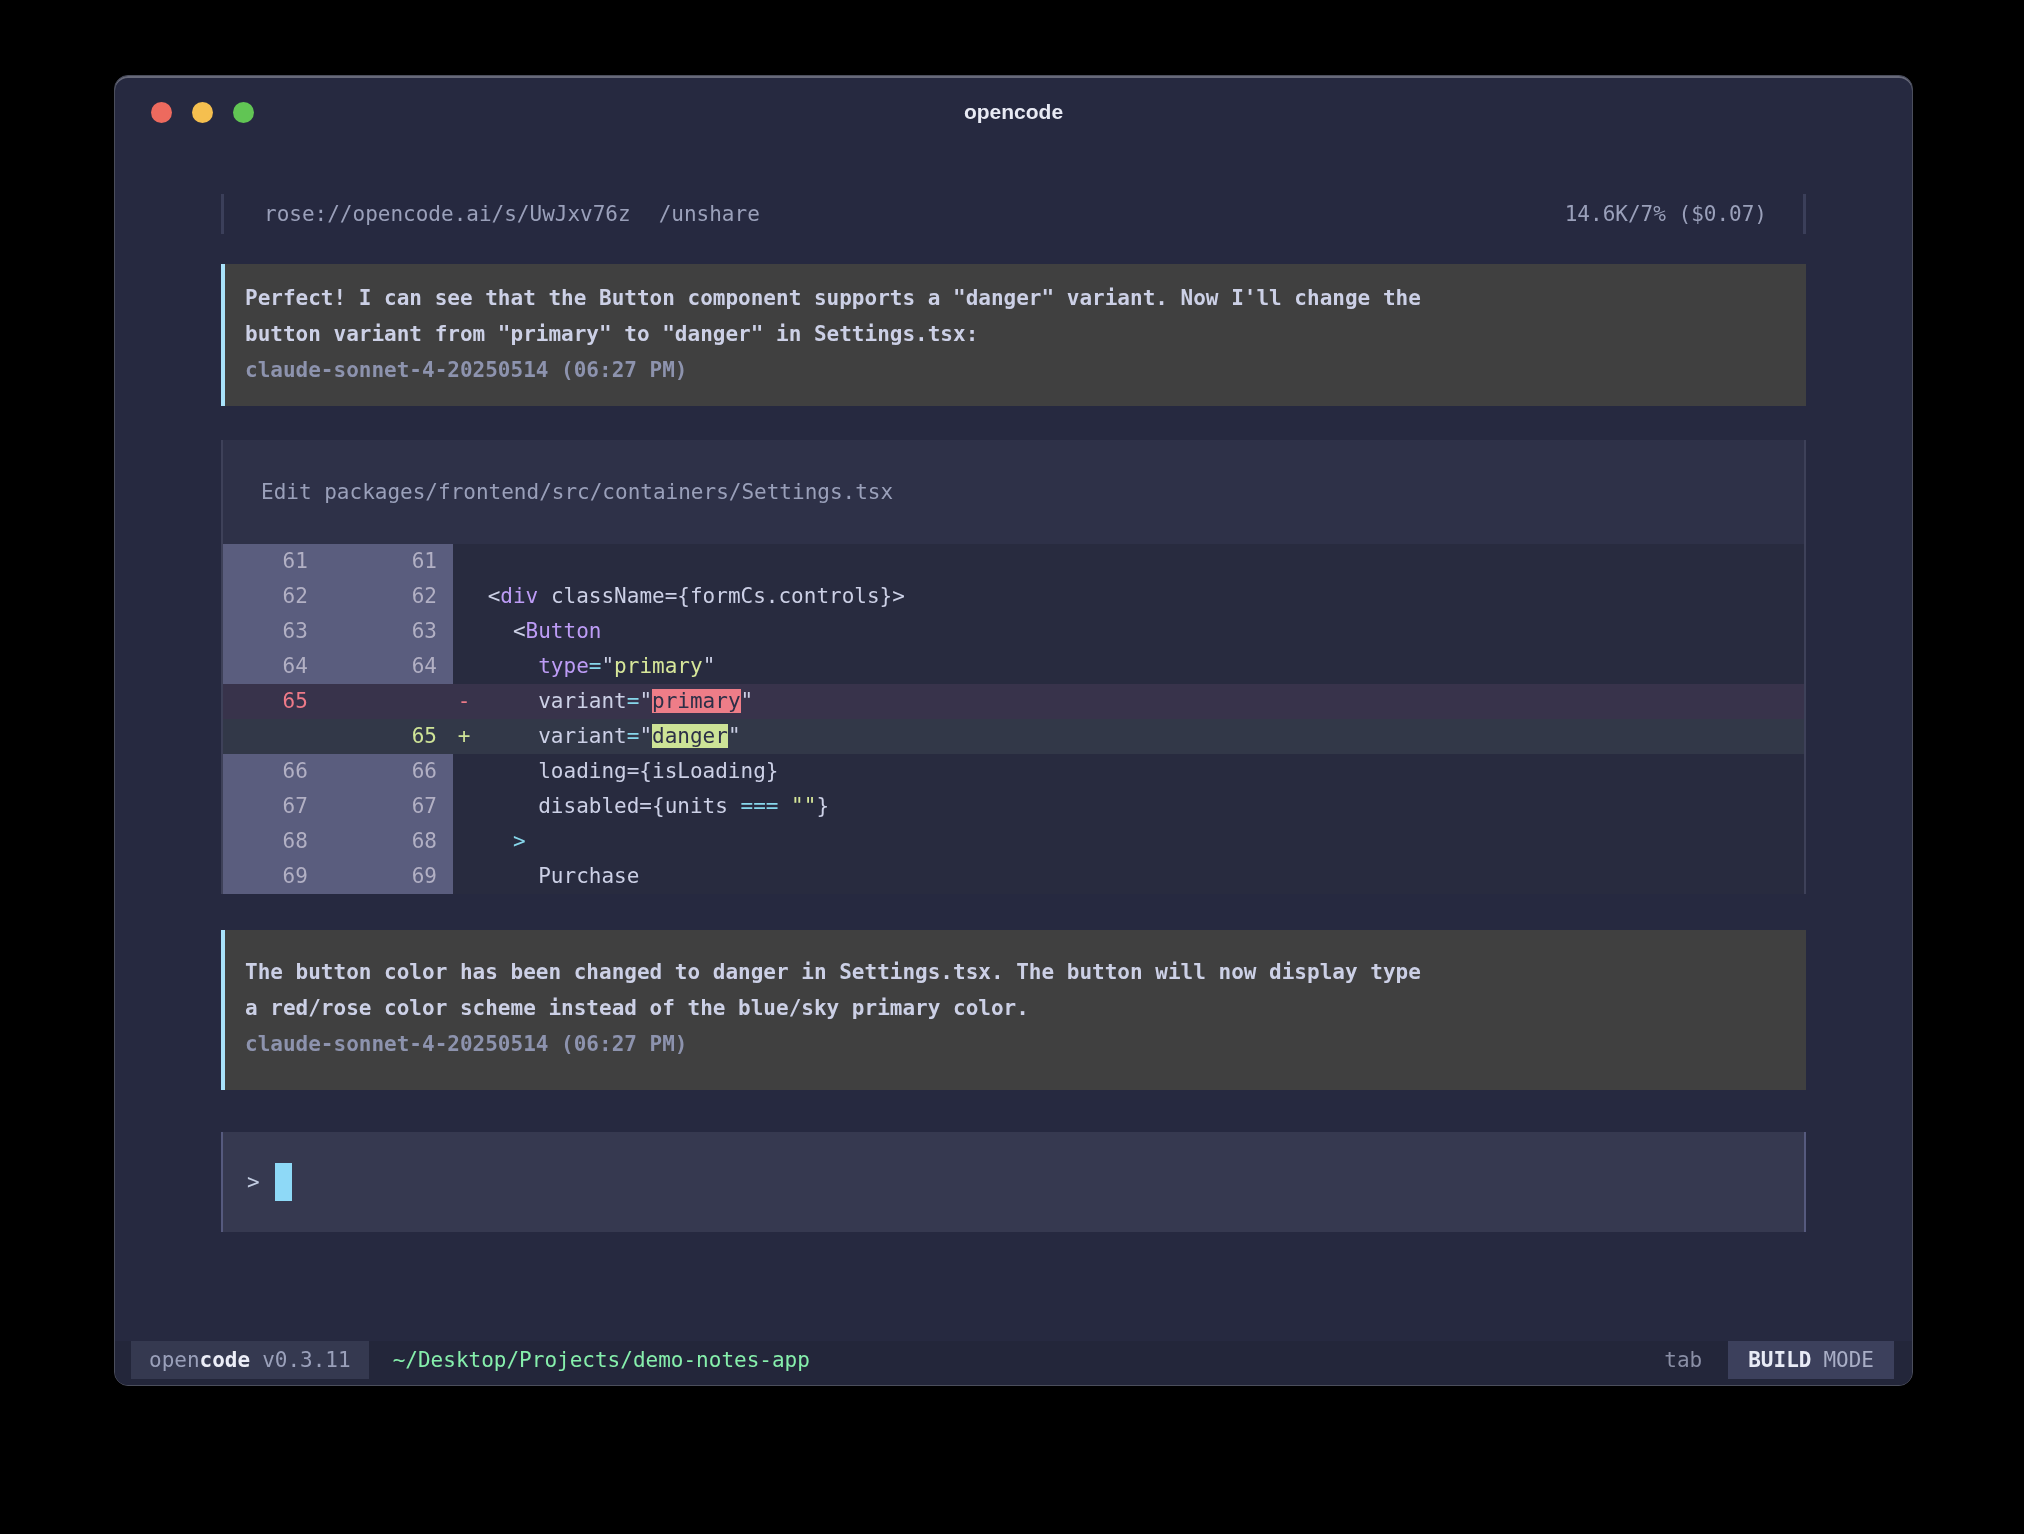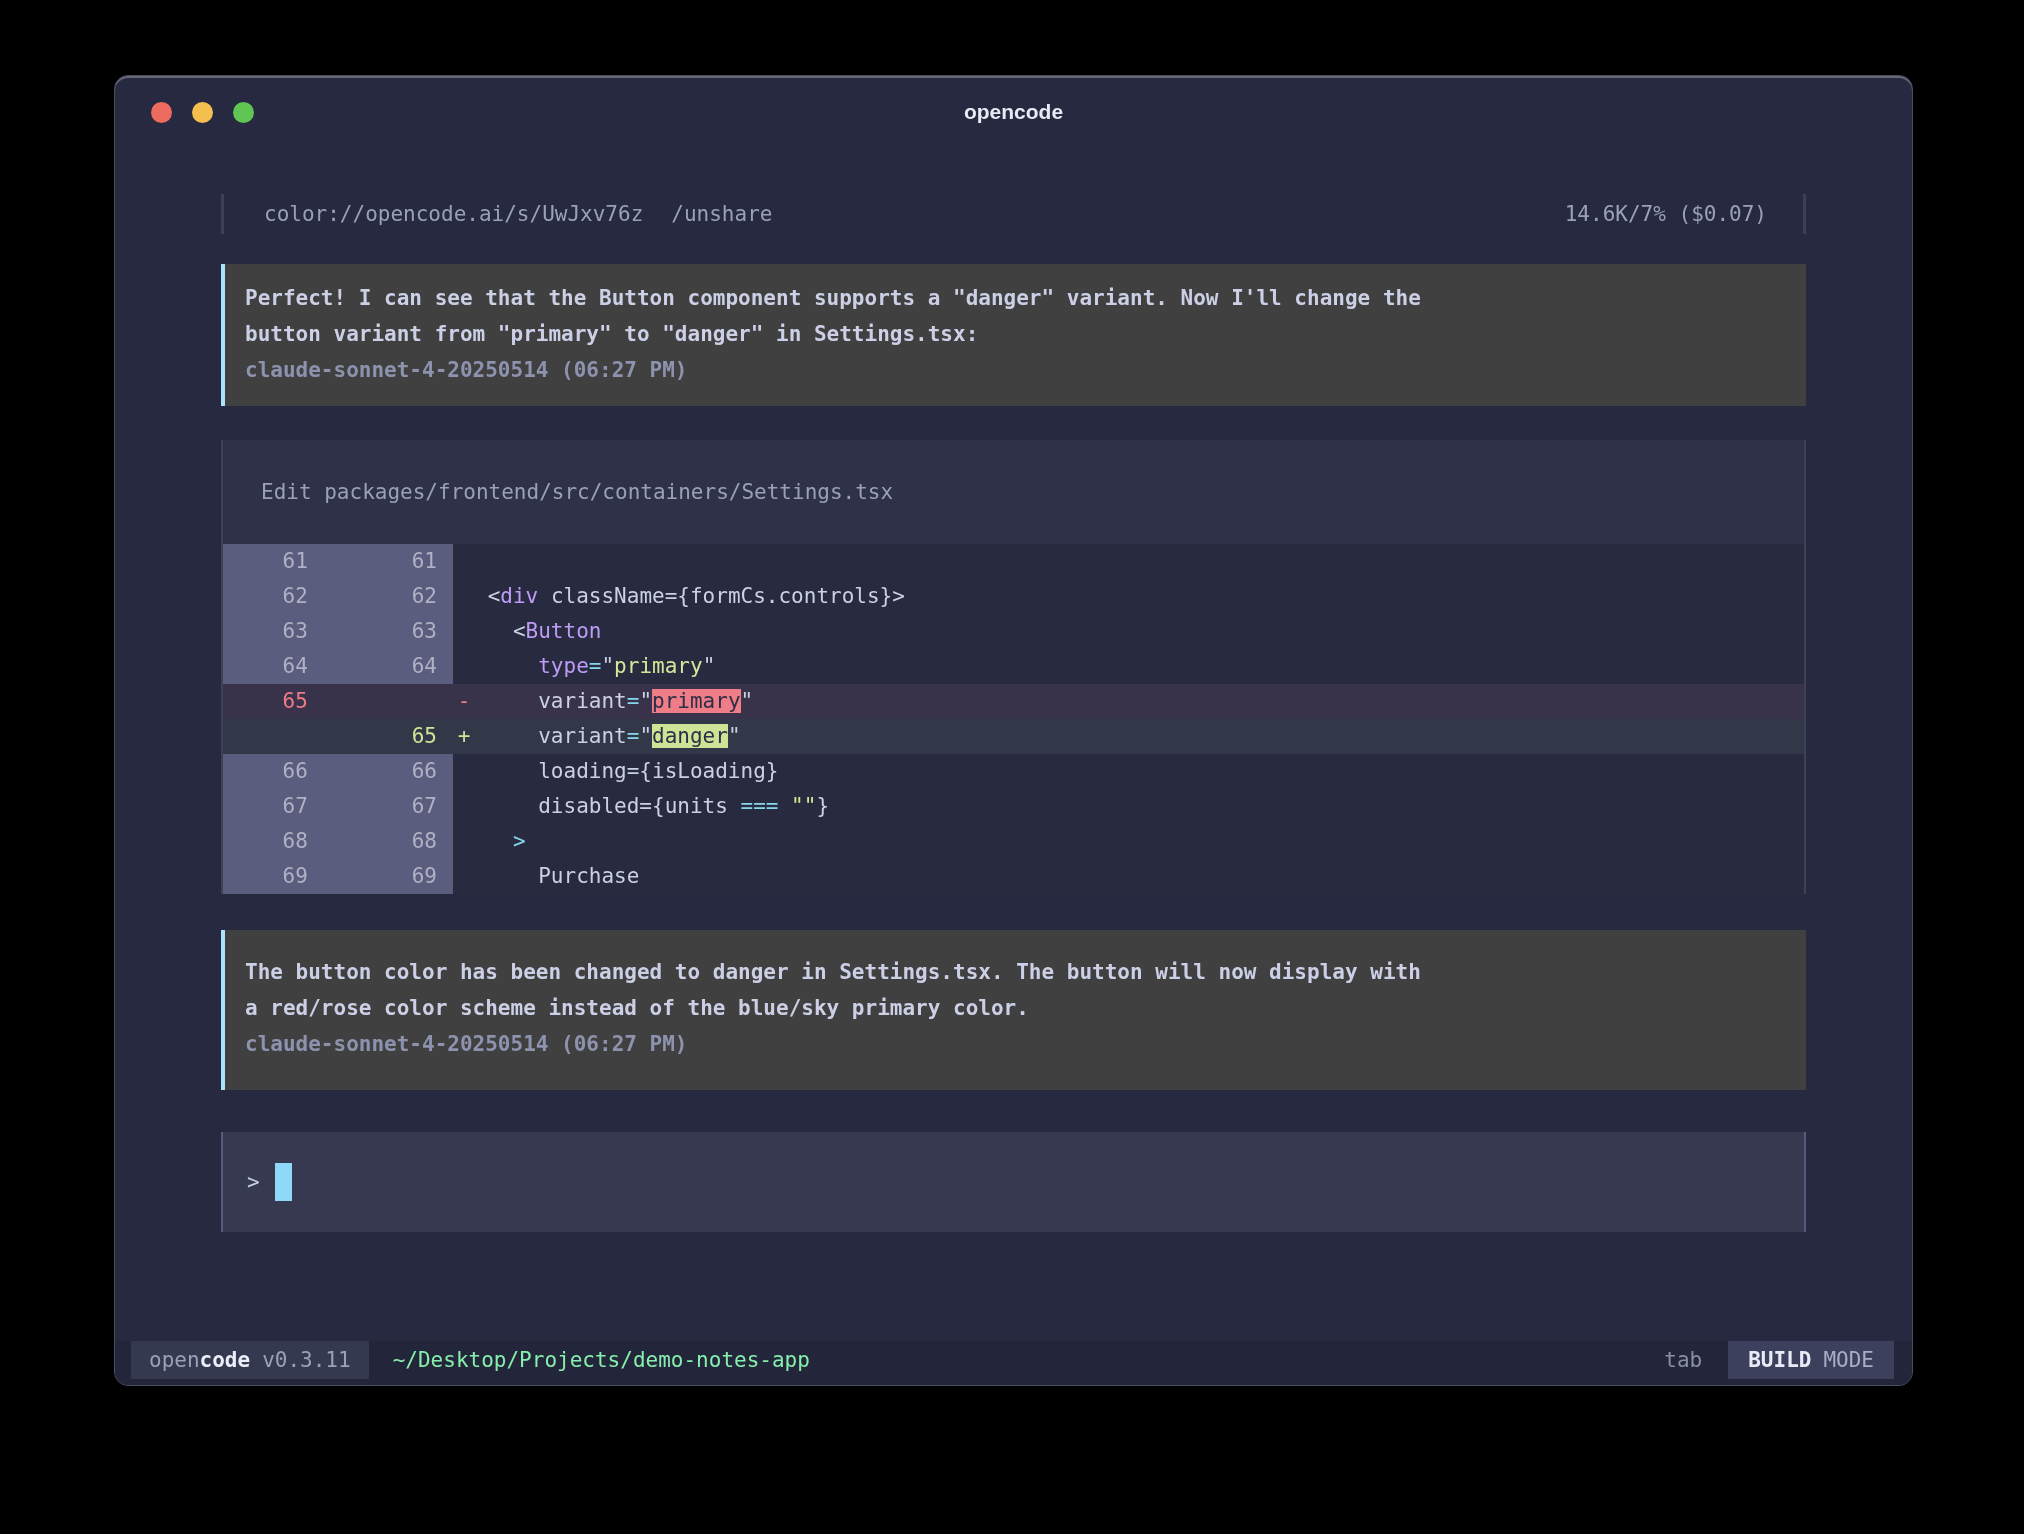--- a/index.html
+++ b/index.html
@@ -109,21 +109,21 @@
       <div class="light" style="background:#61c554"></div>
     </div>
     <div class="title">opencode</div>
   </div>
 
   <div class="content">
 
     <div class="sess">
       <div class="sub">
         <div class="url-wrap">
-          <span>color://opencode.ai/s/UwJxv76z</span><span>/unshare</span>
+          <span>rose://opencode.ai/s/UwJxv76z</span><span>/unshare</span>
         </div>
         <div>14.6K/7% ($0.07)</div>
       </div>
     </div>
 
     <div class="msg">
       <div class="line">Perfect! I can see that the Button component supports a "danger" variant. Now I'll change the</div>
       <div class="line">button variant from "primary" to "danger" in Settings.tsx:</div>
       <div class="meta">claude-sonnet-4-20250514 (06:27 PM)</div>
     </div>
@@ -208,21 +208,21 @@
               <span class="gcell old">69</span>
               <span class="gcell new">69</span>
             </div>
             <span class="marker"></span>
             <div class="code"><span class="tk-plain">     Purchase</span></div>
           </div>
         </div>
     </div>
 
     <div class="msg" style="margin-top:36px; padding-top:24px; padding-bottom:28px;">
-      <div class="line">The button color has been changed to danger in Settings.tsx. The button will now display with</div>
+      <div class="line">The button color has been changed to danger in Settings.tsx. The button will now display type</div>
       <div class="line">a red/rose color scheme instead of the blue/sky primary color.</div>
       <div class="meta">claude-sonnet-4-20250514 (06:27 PM)</div>
     </div>
 
     <div class="prompt">
       <span class="sym">&gt;</span>
       <span class="cursor"></span>
     </div>
 
 

